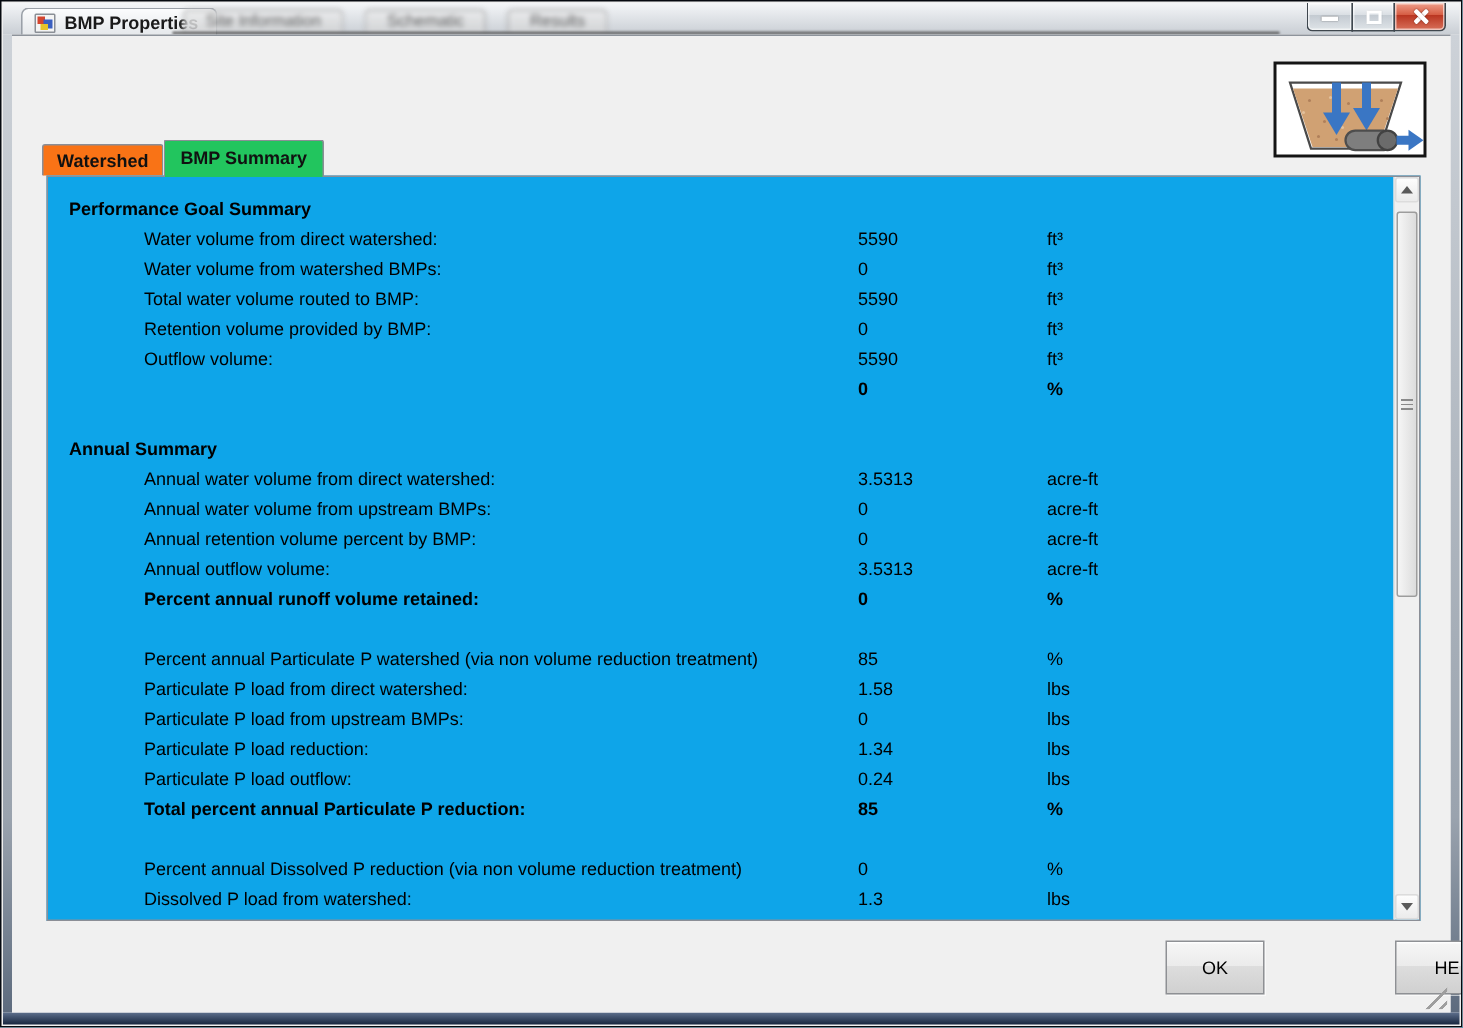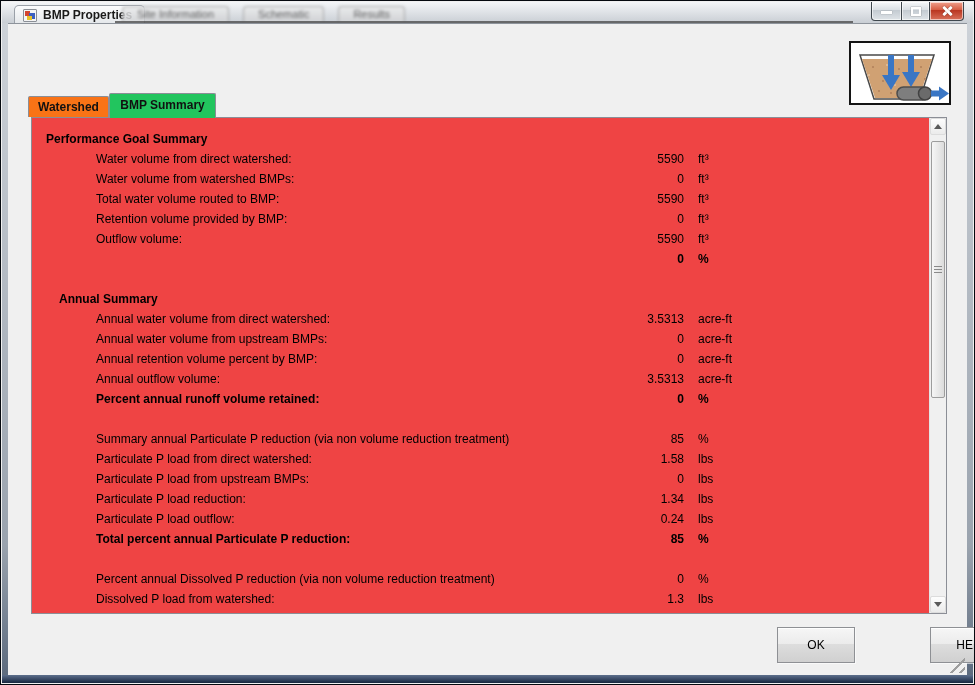--- a/index.html
+++ b/index.html
@@ -53,30 +53,30 @@
   .page-title{position:absolute;left:23px;top:22px;font-size:15.5px;color:#1b1b1b;}
   .bmp-icon-box{position:absolute;left:841px;top:17px;width:102px;height:64px;background:#fff;border:2px solid #141414;}
 
   
   .tab{position:absolute;font-size:12px;font-weight:bold;color:#111;text-align:center;
     border:1px solid #8b8e96;border-bottom:none;border-radius:2px 2px 0 0;}
   .tab-inactive{left:20px;top:72px;width:81px;height:21px;line-height:21px;background:#f97316;}
   .tab-active{left:101px;top:69px;width:107px;height:25px;line-height:23px;background:#22c55e;z-index:3;}
 
   
-  .panel{position:absolute;left:23px;top:93px;width:916px;height:497px;background:#ef4444;
+  .panel{position:absolute;left:23px;top:93px;width:916px;height:497px;background:#0ea5e9;
     border:1px solid #8b8e96;z-index:2;}
   .summary-content{position:absolute;left:0;top:0;right:17px;bottom:0;overflow:hidden;
     padding-top:11px;font-size:12px;color:#000;}
   .section-title{position:relative;height:20px;line-height:20px;padding-left:14px;font-weight:bold;}
-  .section + .section .section-title{margin-top:20px;margin-left:13px;}
+  .section + .section .section-title{margin-top:20px;}
   .row{position:relative;height:20px;line-height:20px;}
   .row.gap{margin-top:20px;}
   .row .lbl{position:absolute;left:64px;white-space:nowrap;}
-  .row .val{position:absolute;left:540px;width:112px;text-align:right;}
+  .row .val{position:absolute;left:540px;width:112px;}
   .row .unit{position:absolute;left:666px;}
   .row.bold{font-weight:bold;}
 
   
   .vscroll{position:absolute;top:0;right:0;bottom:0;width:17px;background:#f0f0f0;border-left:1px solid #e3e3e3;}
   .sb-btn{position:absolute;left:0;right:0;height:17px;display:flex;align-items:center;justify-content:center;
     background:linear-gradient(#fdfdfd,#ebebeb);border:1px solid #dcdcdc;border-radius:2px;}
   .sb-up{top:0;} .sb-down{bottom:0;}
   .tri-up{width:0;height:0;border-left:4px solid transparent;border-right:4px solid transparent;border-bottom:5px solid #5a5a5a;}
   .tri-down{width:0;height:0;border-left:4px solid transparent;border-right:4px solid transparent;border-top:5px solid #5a5a5a;}
@@ -84,21 +84,21 @@
     background:linear-gradient(to right,#f6f6f6,#dcdcdc);border:1px solid #9d9d9d;border-radius:2px;
     display:flex;align-items:center;justify-content:center;}
   .sb-grip{width:8px;height:8px;
     background:repeating-linear-gradient(#8a8a8a 0 1px,transparent 1px 3px);}
 
   
   .btn{position:absolute;top:603px;height:36px;font-size:12px;color:#000;text-align:center;line-height:34px;
     background:linear-gradient(#f6f6f6,#ebebeb 48%,#dddddd 48%,#d0d0d0);
     border:1px solid #8e9094;box-shadow:inset 0 1px 0 rgba(255,255,255,.85),1px 1px 0 rgba(255,255,255,.6);
     cursor:default;}
-  .btn-ok{left:769px;width:78px;}
+  .btn-ok{left:769px;width:66px;}
   .btn-help{left:878px;width:84px;margin-left:44px;}
   .resize-grip{position:absolute;right:2px;bottom:2px;width:16px;height:16px;
     background:repeating-linear-gradient(135deg,#9e9e9e 0 2px,transparent 2px 6px);
     clip-path:polygon(100% 0,100% 100%,0 100%);}
 </style>
 </head>
 <body>
 
 <div class="window">
 
@@ -231,21 +231,21 @@
               <span class="lbl">Annual outflow volume:</span>
               <span class="val">3.5313</span>
               <span class="unit">acre-ft</span>
             </div>
             <div class="row bold">
               <span class="lbl">Percent annual runoff volume retained:</span>
               <span class="val">0</span>
               <span class="unit">%</span>
             </div>
             <div class="row gap">
-              <span class="lbl">Summary annual Particulate P reduction (via non volume reduction treatment)</span>
+              <span class="lbl">Percent annual Particulate P watershed (via non volume reduction treatment)</span>
               <span class="val">85</span>
               <span class="unit">%</span>
             </div>
             <div class="row">
               <span class="lbl">Particulate P load from direct watershed:</span>
               <span class="val">1.58</span>
               <span class="unit">lbs</span>
             </div>
             <div class="row">
               <span class="lbl">Particulate P load from upstream BMPs:</span>

